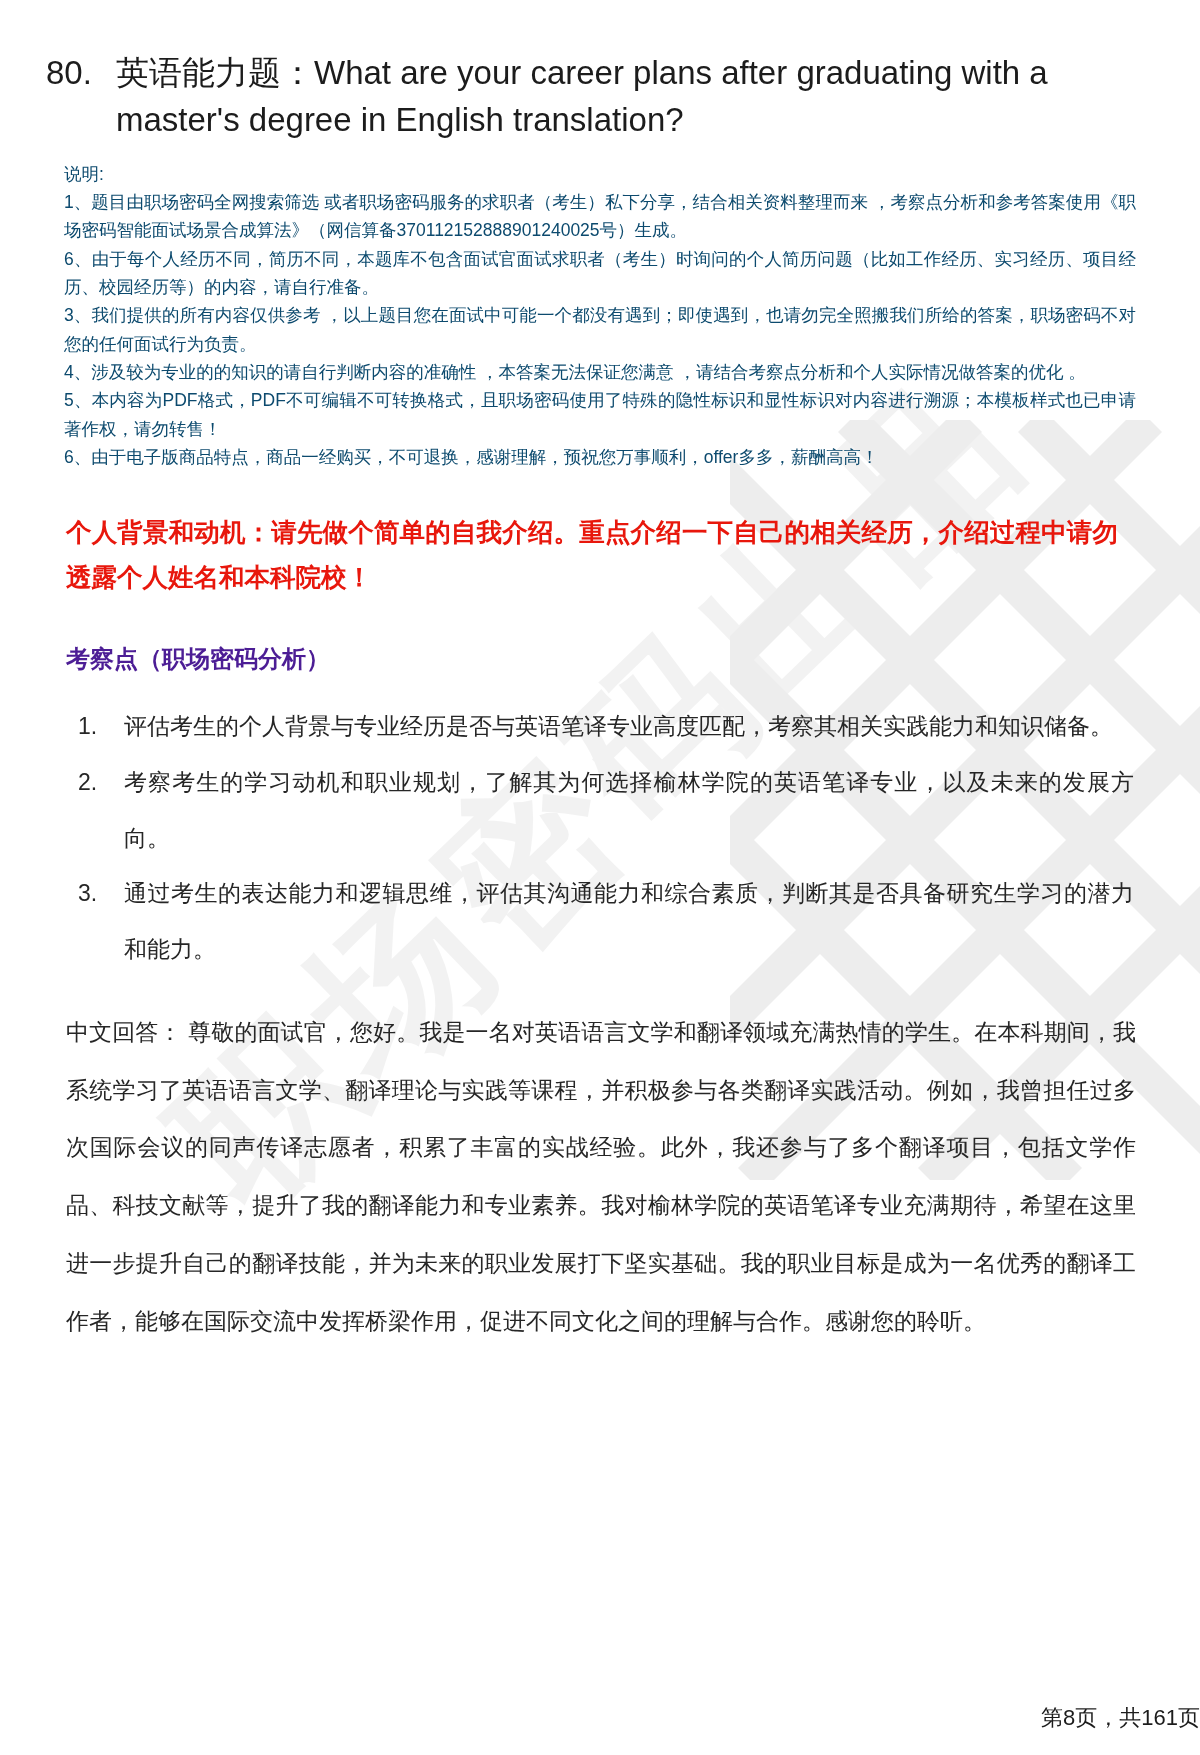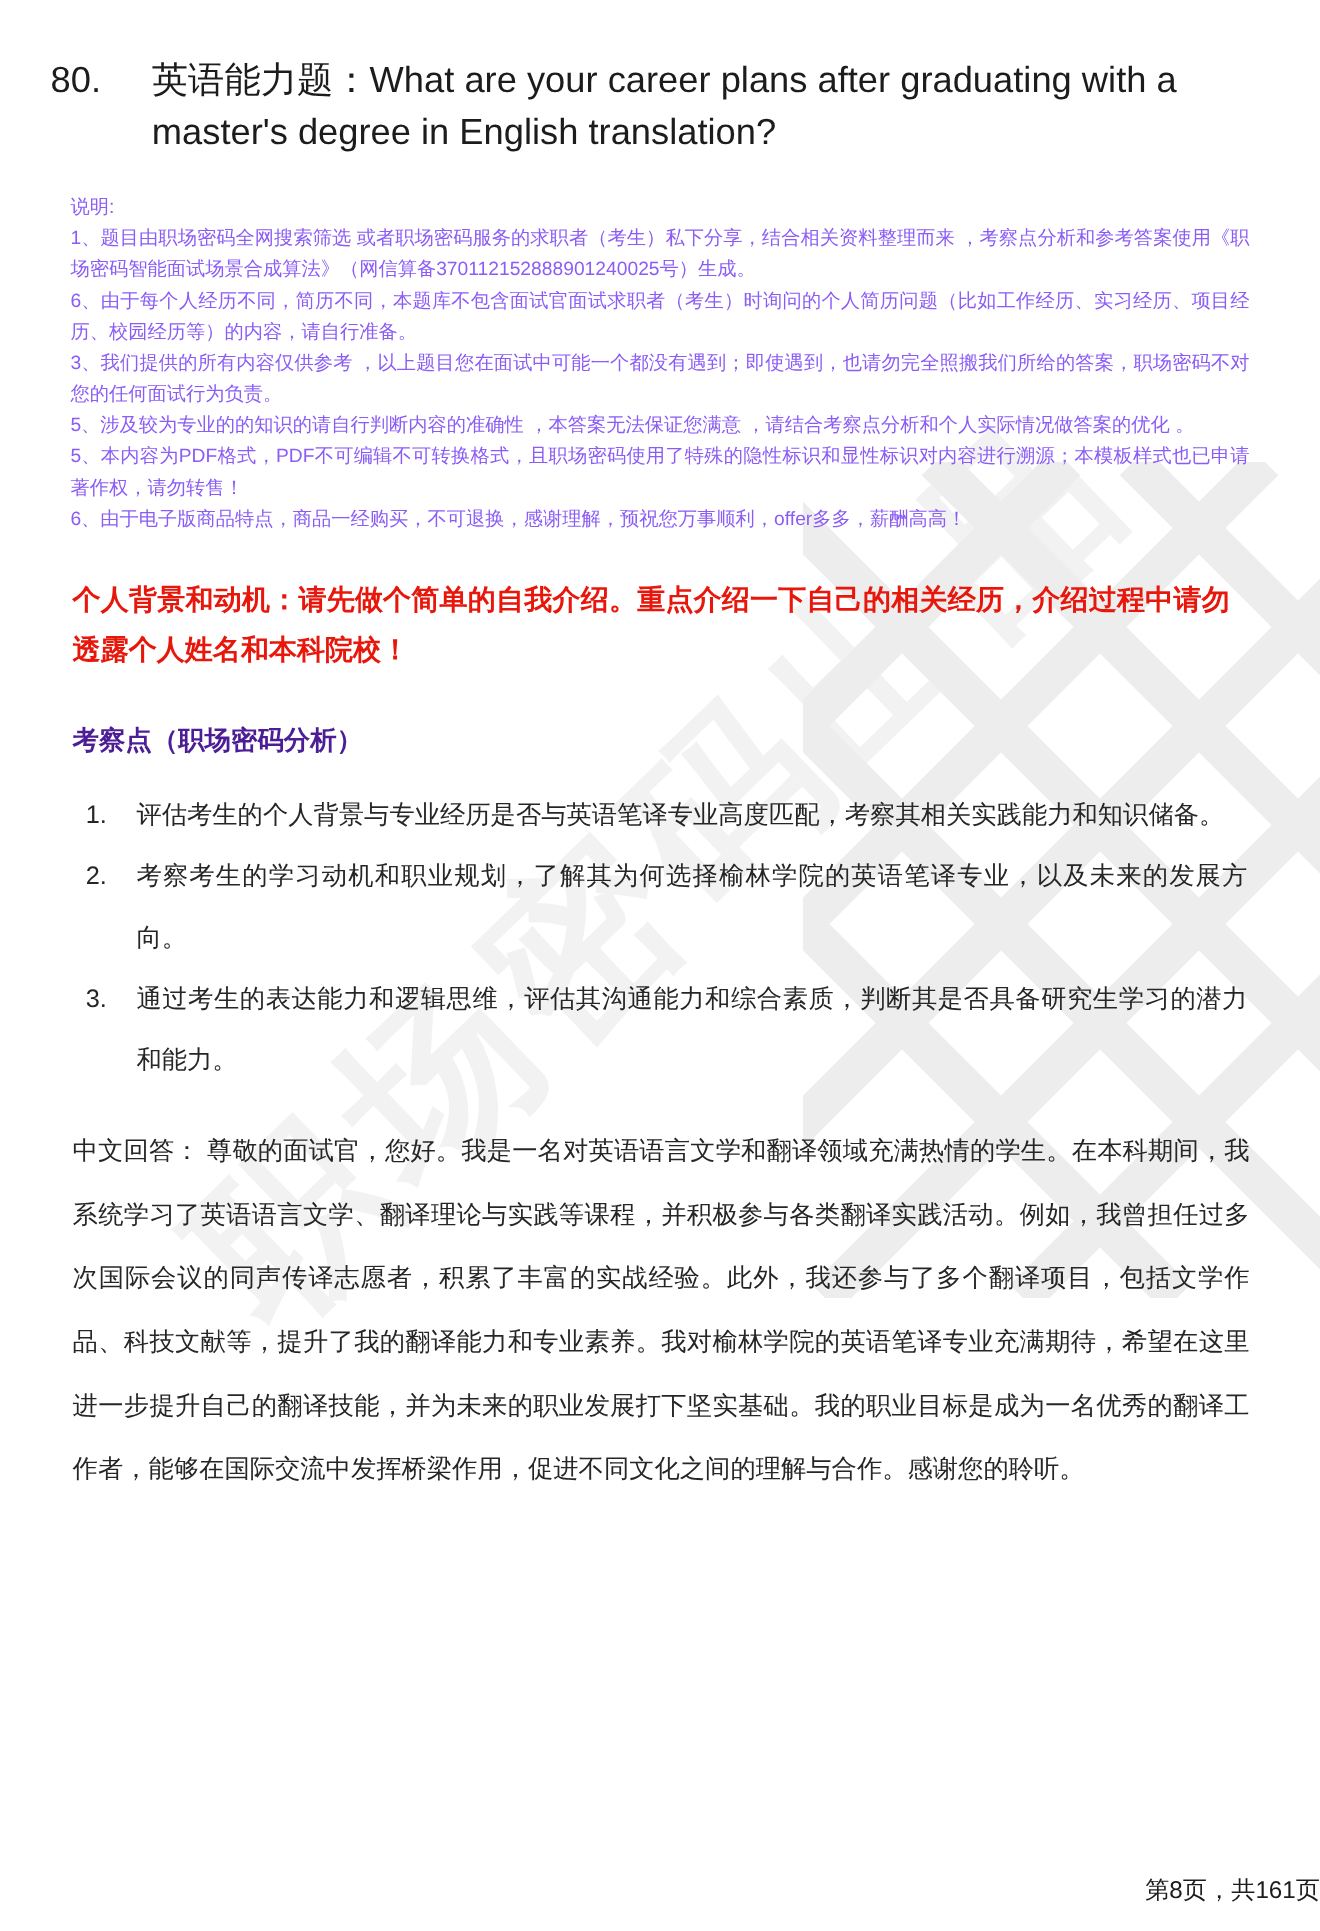--- a/index.html
+++ b/index.html
@@ -37,28 +37,28 @@
 
   
   .title-row {
     display:flex;
     padding:50px 70px 0 46px;
     font-size:33px;
     line-height:1.42;
     color:#1c1c1c;
   }
   .title-num { flex:none; width:70px; }
-  .title-text { flex:1;margin-left:22px; }
+  .title-text { flex:1; }
 
   
   .instructions {
-    margin:30px 64px 0 64px;
+    margin:16px 64px 0 64px;
     font-size:17.5px;
     line-height:1.62;
-    color:#8b5cf6;
+    color:#0c4a6e;
     text-align:justify;
   }
   .instructions p { margin:0; }
 
   
   .red-prompt {
     margin:38px 82px 0 66px;
     font-size:25.5px;
     font-weight:bold;
     line-height:1.8;
@@ -128,21 +128,21 @@
     <div class="title-row">
       <span class="title-num">80.</span>
       <span class="title-text">英语能力题：What are your career plans after graduating with a master's degree in English translation?</span>
     </div>
 
     <div class="instructions">
       <p>说明:</p>
       <p>1、题目由职场密码全网搜索筛选 或者职场密码服务的求职者（考生）私下分享，结合相关资料整理而来 ，考察点分析和参考答案使用《职场密码智能面试场景合成算法》（网信算备370112152888901240025号）生成。</p>
       <p>6、由于每个人经历不同，简历不同，本题库不包含面试官面试求职者（考生）时询问的个人简历问题（比如工作经历、实习经历、项目经历、校园经历等）的内容，请自行准备。</p>
       <p>3、我们提供的所有内容仅供参考 ，以上题目您在面试中可能一个都没有遇到；即使遇到，也请勿完全照搬我们所给的答案，职场密码不对您的任何面试行为负责。</p>
-      <p>5、涉及较为专业的的知识的请自行判断内容的准确性 ，本答案无法保证您满意 ，请结合考察点分析和个人实际情况做答案的优化 。</p>
+      <p>4、涉及较为专业的的知识的请自行判断内容的准确性 ，本答案无法保证您满意 ，请结合考察点分析和个人实际情况做答案的优化 。</p>
       <p>5、本内容为PDF格式，PDF不可编辑不可转换格式，且职场密码使用了特殊的隐性标识和显性标识对内容进行溯源；本模板样式也已申请著作权，请勿转售！</p>
       <p>6、由于电子版商品特点，商品一经购买，不可退换，感谢理解，预祝您万事顺利，offer多多，薪酬高高！</p>
     </div>
 
     <div class="red-prompt">个人背景和动机：请先做个简单的自我介绍。重点介绍一下自己的相关经历，介绍过程中请勿透露个人姓名和本科院校！</div>
 
     <div class="analysis-heading">考察点（职场密码分析）</div>
 
     <div class="points">
       <div class="point">

